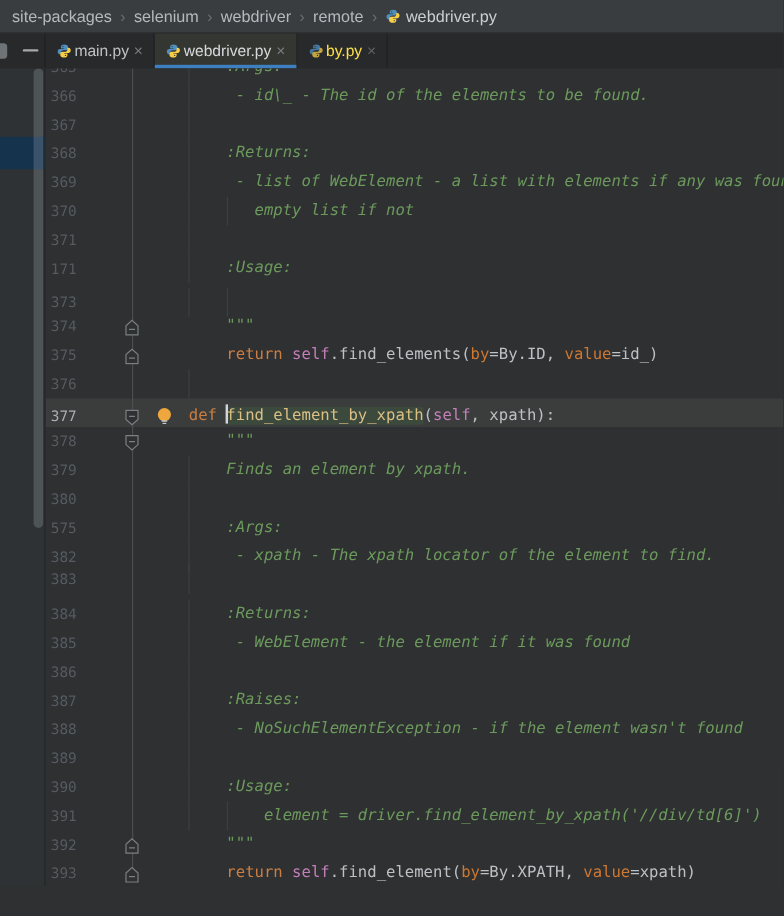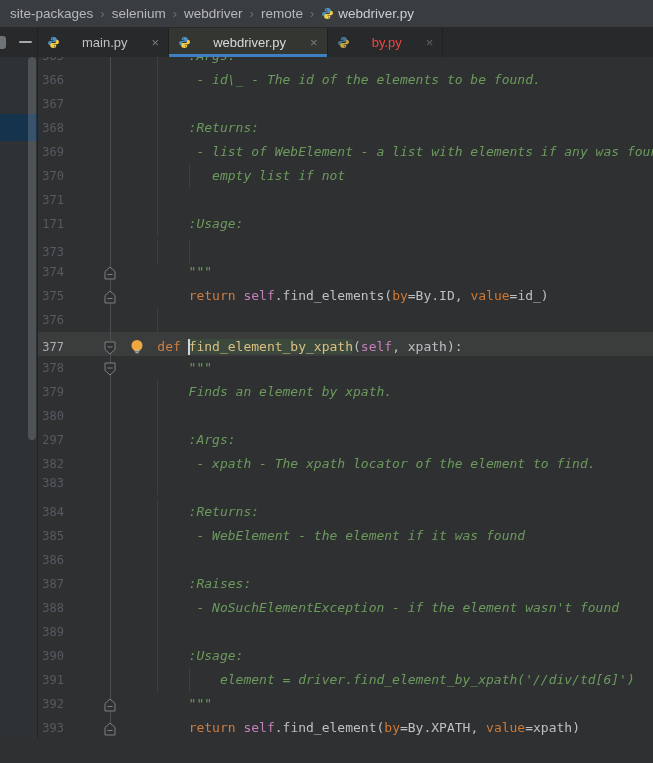--- a/index.html
+++ b/index.html
@@ -15,28 +15,28 @@
   .crumb-sep { color:#6B6F73; font-size:13px; padding:0 7px; }
 
   
   .tab-bar { height:29px; background:#27292B; display:flex; align-items:stretch; flex:0 0 29px; }
   .tabbar-left { width:38px; position:relative; border-right:1px solid #1E2021; overflow:hidden; flex:0 0 38px; }
   .clipped-icon { position:absolute; left:-8px; top:8px; width:14px; height:13px;
     background:#6E7377; border-radius:3px; }
   .minus-icon { position:absolute; left:19px; top:13px; width:13px; height:2px;
     background:#A5A9AD; border-radius:1px; cursor:pointer; }
   .tabs { display:flex; align-items:stretch; }
-  .tab { display:flex; align-items:center; gap:22px; padding:0 9px; position:relative;
+  .tab { display:flex; align-items:center; gap:2px; padding:0 9px; position:relative;
     border-right:1px solid #1E2021; cursor:pointer; }
   .tab .label { font-size:13px; color:#BFC2C5; }
   .tab .close { font-size:13px; color:#797E82; margin-left:2px; cursor:pointer; line-height:1; }
   .tab.active { background:#343731; }
   .tab.active .label { color:#D6D9DC; }
   .tab.active::after { content:""; position:absolute; left:0; right:0; bottom:0; height:3px; background:#3E7FC1; }
-  .tab.dim .label { color:#ef4444; }
+  .tab.dim .label { color:#fde047; }
   .tab.dim .close { color:#5F6468; }
 
   
   .content { flex:1; display:flex; min-height:0; }
 
   
   .tree-panel { width:38px; flex:0 0 38px; background:#2F3234; border-right:1px solid #222426;
     position:relative; overflow:hidden; }
   .tree-sel { position:absolute; left:0; top:57px; width:38px; height:27px; background:#16334E; cursor:pointer; }
   .tree-frag { position:absolute; left:0; font-size:12px; color:#9DA1A5; white-space:nowrap; cursor:pointer;
@@ -228,21 +228,21 @@
           <div class="lnum">379</div>
           <div class="guide" style="left: 119px;"></div>
           <span class="code"><span class="c-str">        Finds an element by xpath.</span></span>
         </div>
         <div class="row" style="top: 347px;">
           <div class="lnum">380</div>
           <div class="guide" style="left: 119px;"></div>
           <span class="code"></span>
         </div>
         <div class="row" style="top: 371px;">
-          <div class="lnum">297</div>
+          <div class="lnum">575</div>
           <div class="guide" style="left: 119px;"></div>
           <span class="code"><span class="c-str">        :Args:</span></span>
         </div>
         <div class="row" style="top: 395px;">
           <div class="lnum">382</div>
           <div class="guide" style="left: 119px;"></div>
           <span class="code"><span class="c-str">         - xpath - The xpath locator of the element to find.</span></span>
         </div>
         <div class="row" style="top: 414px;">
           <div class="lnum">383</div>

